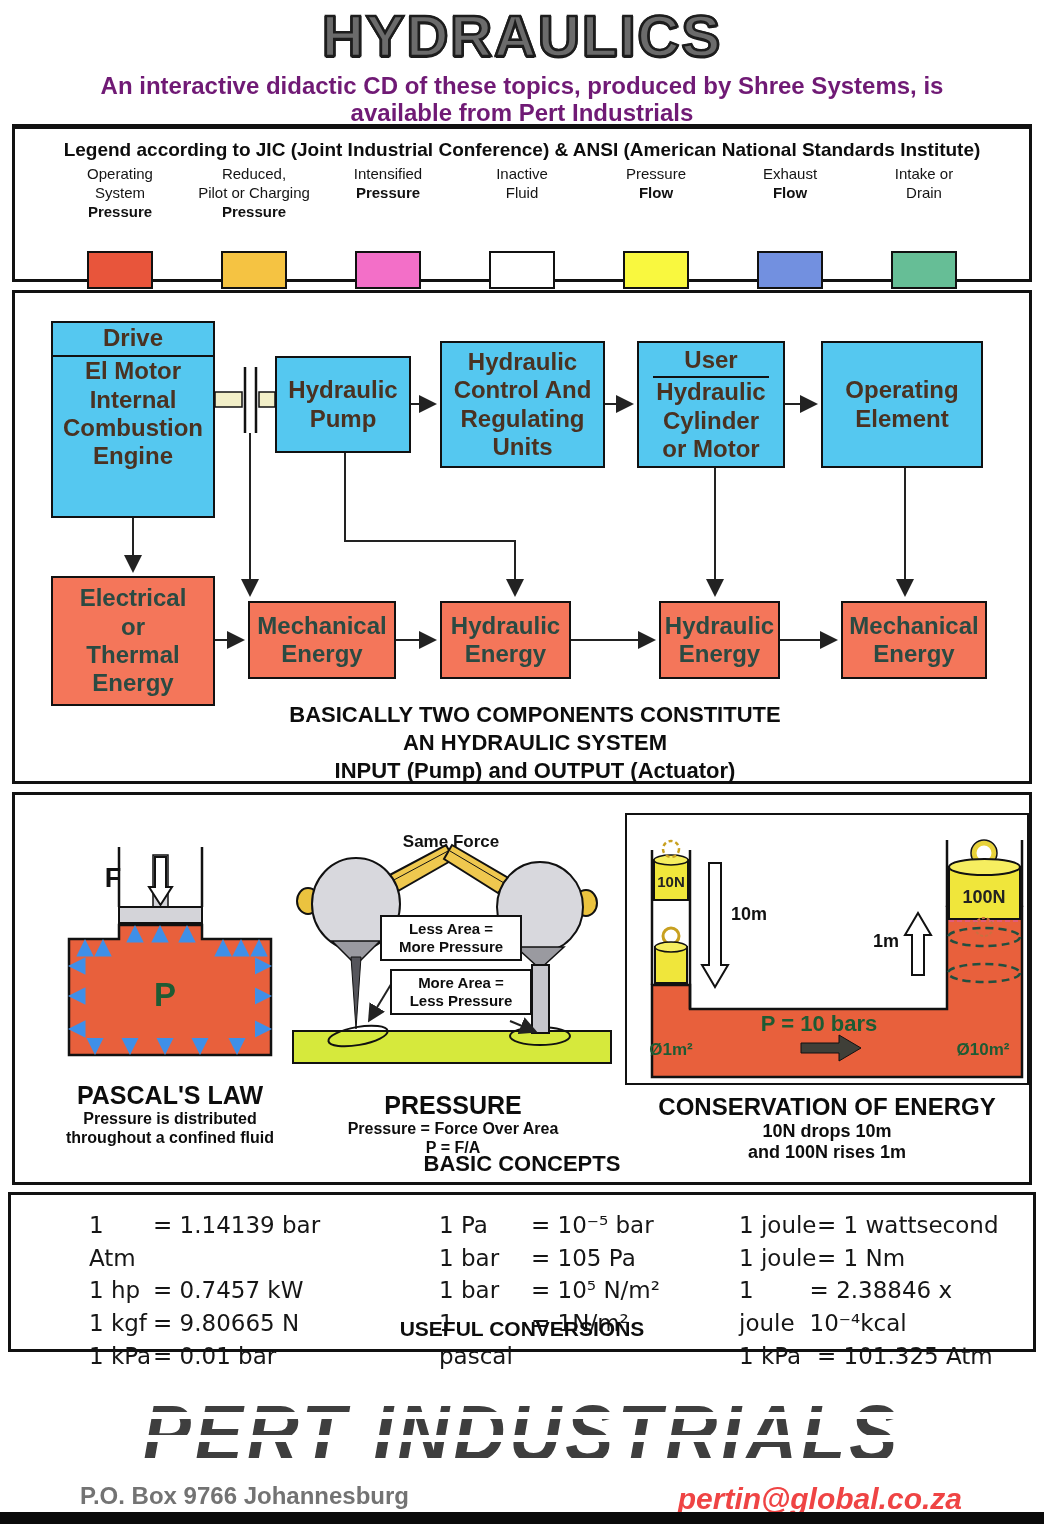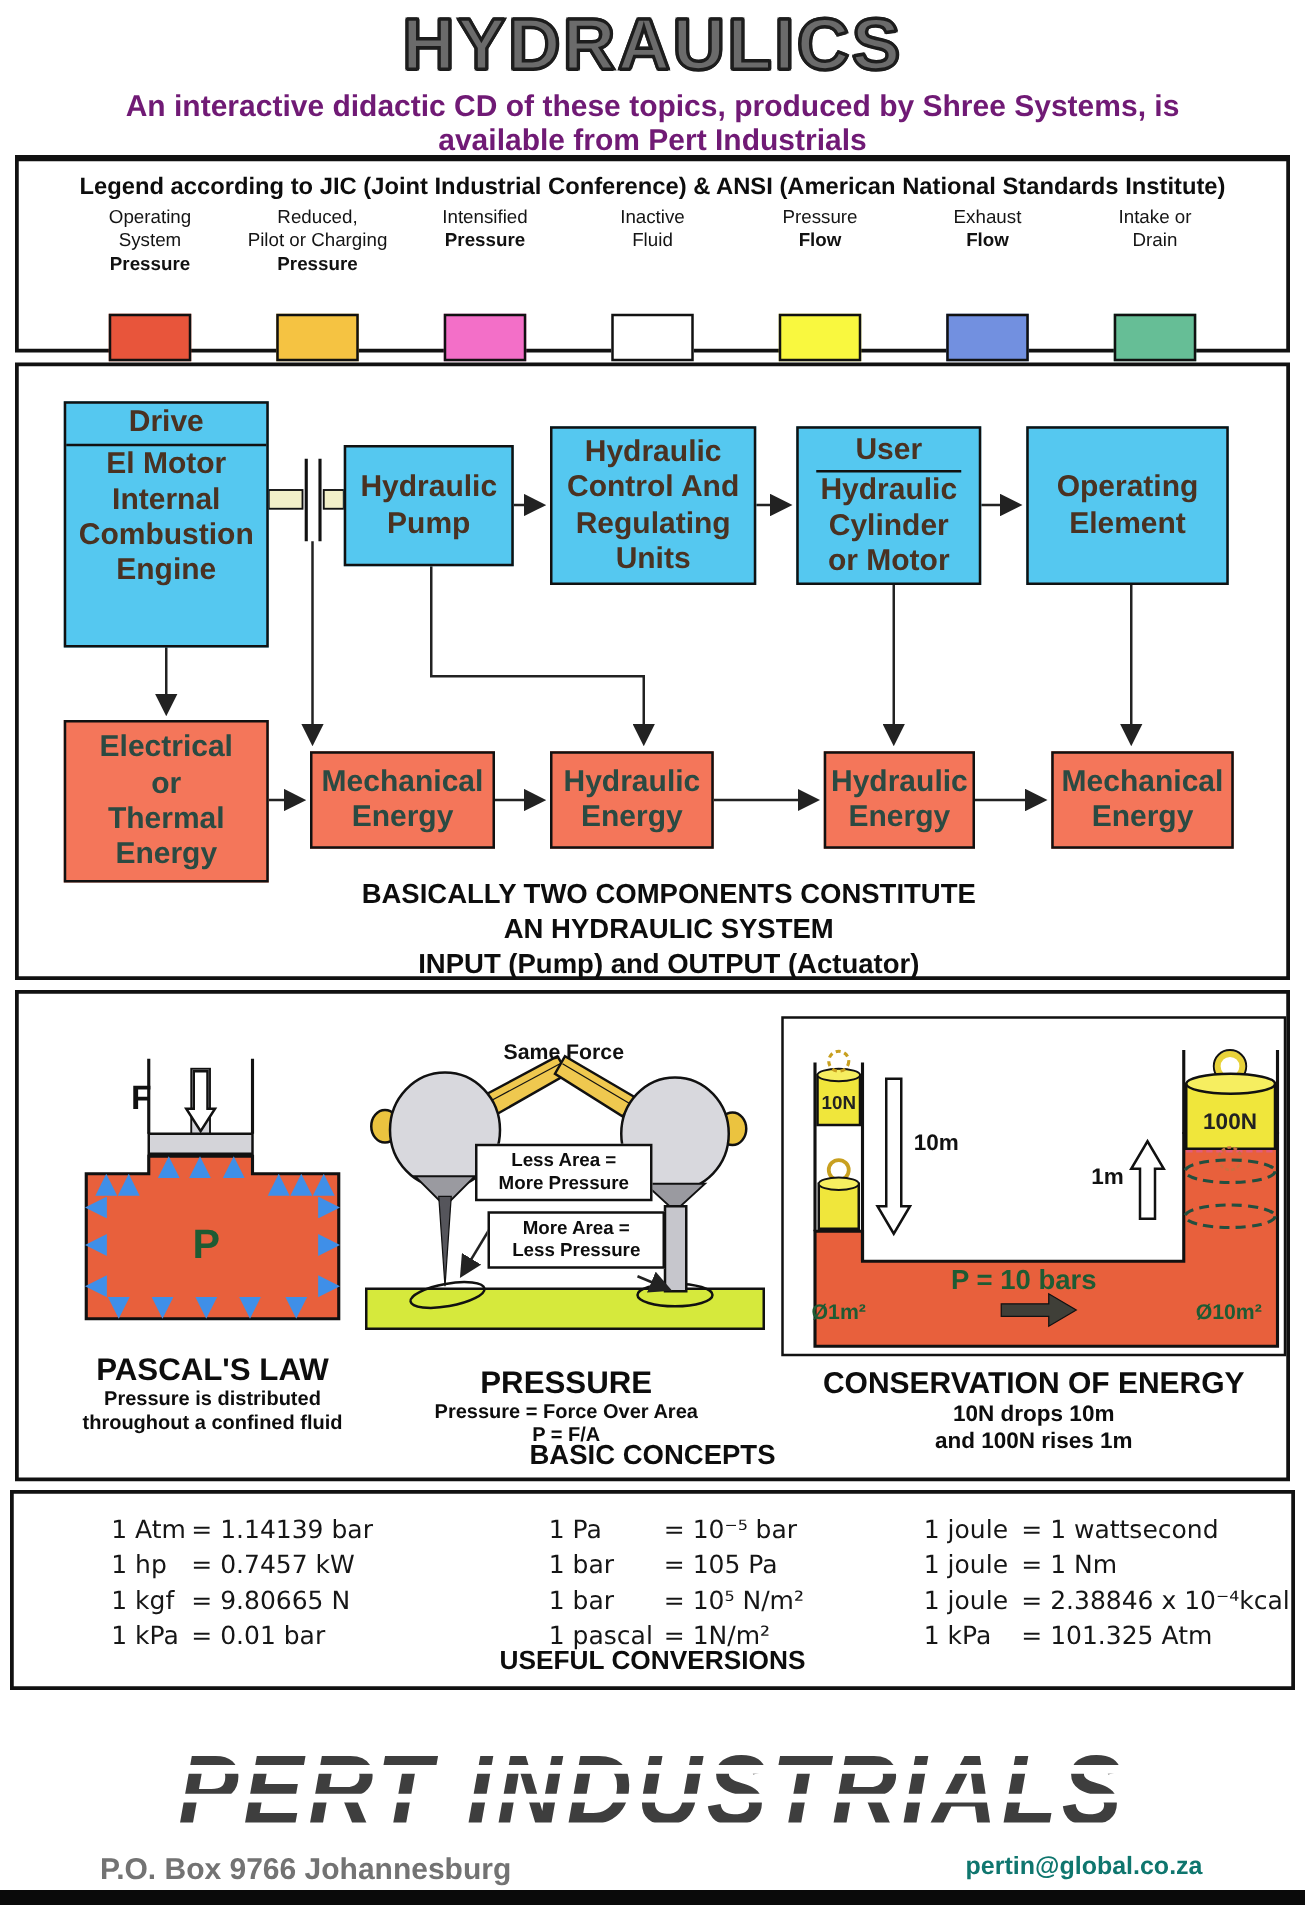--- a/index.html
+++ b/index.html
@@ -66,35 +66,35 @@
   .concepts-title { position:absolute; bottom:5px; width:100%; text-align:center;
       font-size:22px; font-weight:bold; color:#0d0d0d; }
 
   
   .conv { position:absolute; top:1192px; left:8px; width:1028px; height:160px;
       border:3px solid #111; background:#fff; font-family:"DejaVu Sans",sans-serif; }
   .conv-col { position:absolute; top:14px; }
   .conv-col.c1 { left:78px; }
   .conv-col.c2 { left:428px; }
   .conv-col.c3 { left:728px; }
-  .conv-row { display:flex; font-size:20px; color:#161616; line-height:1.42; }
+  .conv-row { display:flex; font-size:23px; color:#161616; line-height:1.42; }
   .conv-u { display:inline-block; }
   .c1 .conv-u { width:64px; } .c2 .conv-u { width:92px; } .c3 .conv-u { width:78px; }
   .conv-title { position:absolute; bottom:8px; width:100%; text-align:center;
       font-size:21px; font-weight:bold; color:#0d0d0d; font-family:"Liberation Sans","DejaVu Sans",sans-serif; }
 
   
   .logo-wrap { position:absolute; top:1388px; left:0; width:1044px; height:100px; text-align:center; }
   .logo-text { display:inline-block; font-size:72px; font-style:italic; font-weight:800;
       letter-spacing:4px; color:#3E3E3E; transform:scaleY(1.1); transform-origin:top; }
   .logo-stripe { position:absolute; left:60px; width:924px; height:7px; background:#ffffff; }
   .ls1 { top:24px; } .ls2 { top:47px; } .ls3 { top:70px; }
   .addr-row { position:absolute; top:1482px; left:0; width:1044px; }
   .addr { position:absolute; left:80px; font-size:24px; font-weight:bold; color:#737373; }
-  .email { position:absolute; right:82px; font-size:20px; font-weight:bold; color:#0f766e; }
+  .email { position:absolute; right:82px; font-size:30px; font-weight:bold; color:#ef4444;font-style:italic; }
   .bottom-bar { position:absolute; top:1512px; left:0; width:1044px; height:12px; background:#0a0a0a; }
 
   svg text { font-family:"Liberation Sans","DejaVu Sans",sans-serif; }
 </style>
 </head>
 <body>
 
 <div id="page">
 
   <div class="hdr">

